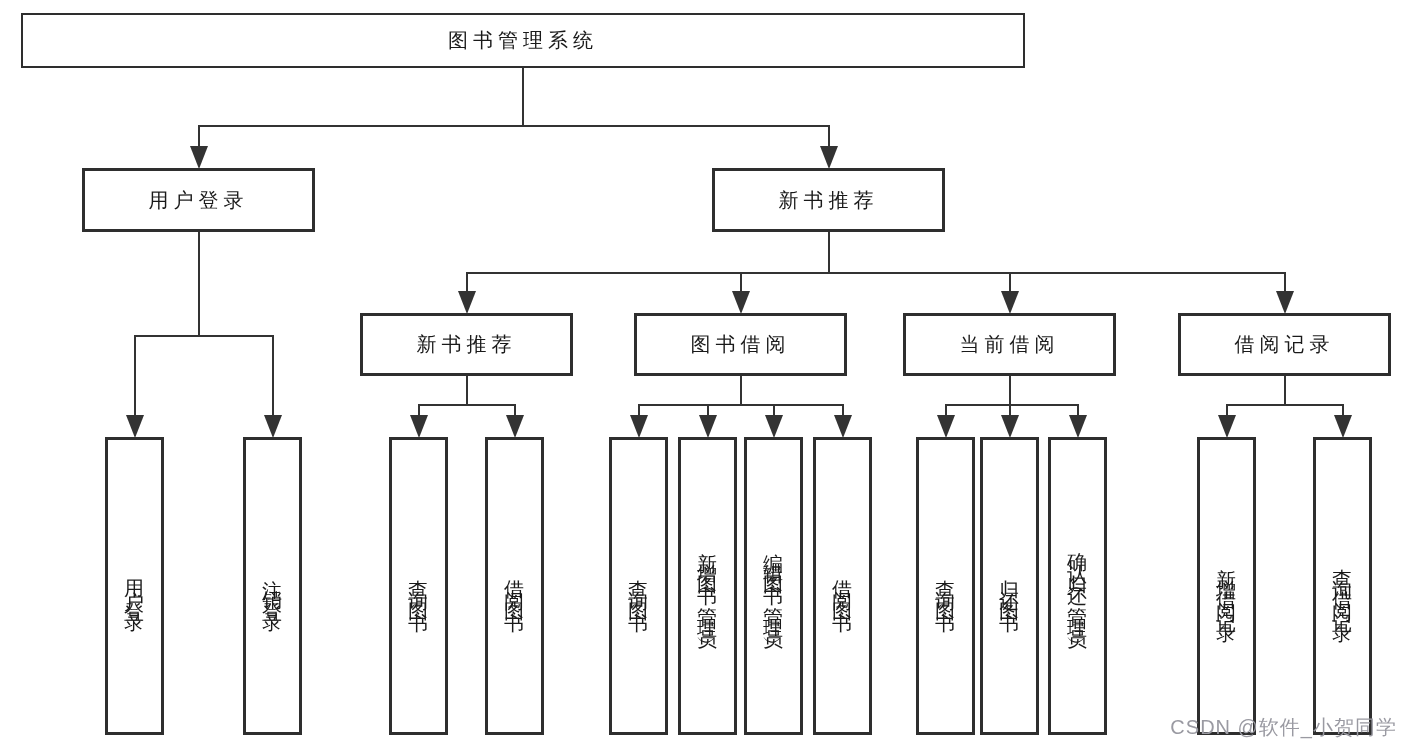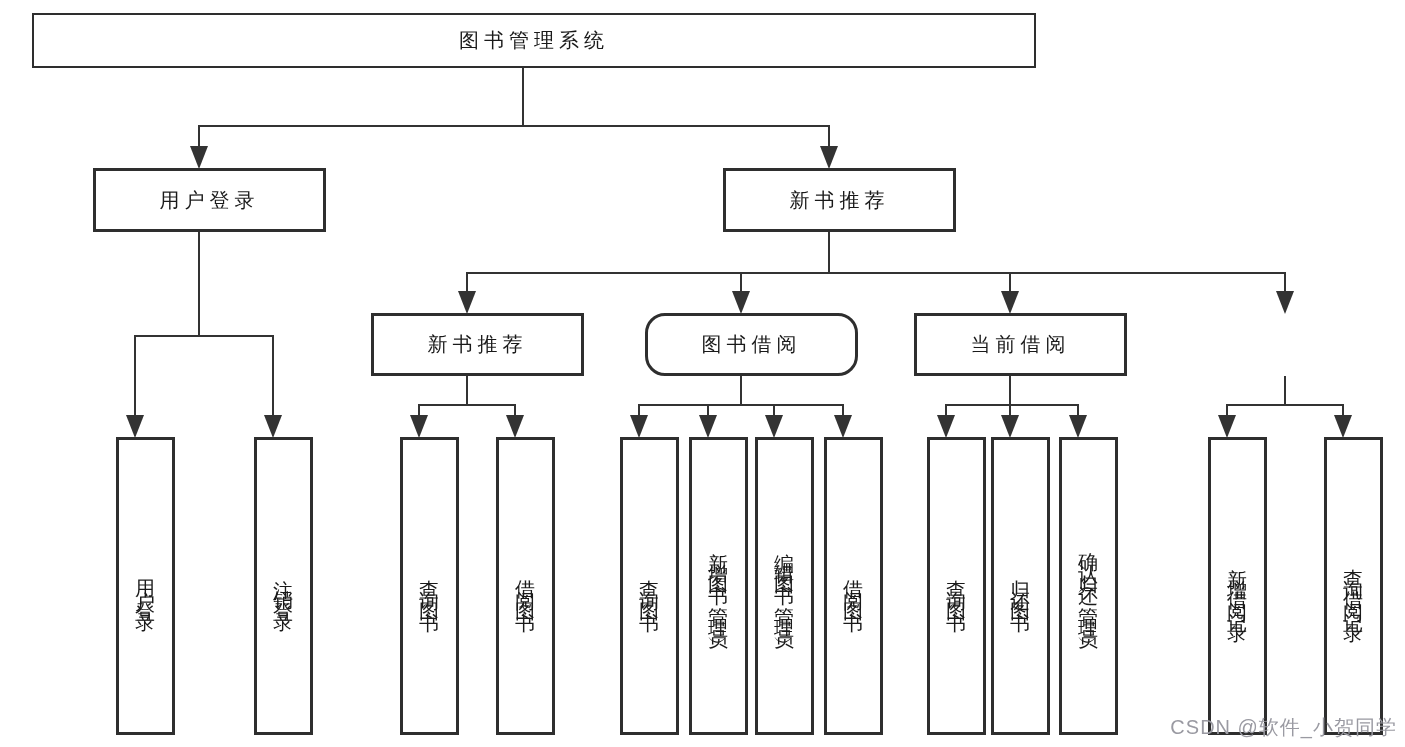--- a/index.html
+++ b/index.html
@@ -22,21 +22,20 @@
     position:absolute;
     box-sizing:border-box;
     border:3px solid var(--box-border);
     background:#ffffff;
     display:flex;align-items:center;justify-content:center;
     color:var(--text);
     font-size:20px;
     letter-spacing:5px;
     z-index:2;
     text-align:center;
-    margin-left:11px;
   }
   .node.root{border-width:2px;}
   .node.vertical{letter-spacing:0;}
   .node.vertical span{
     writing-mode:vertical-rl;
     text-orientation:mixed;
     letter-spacing:11px;
     line-height:1;
     white-space:nowrap;
   }
@@ -103,21 +102,21 @@
     <div class="node vertical" style="left: 389px; top: 437px; width: 59px; height: 298px;">
       <span>查询图书</span>
     </div>
     <div class="cline" style="left: 513.5px; top: 405px; width: 2px; height: 12px;"></div>
     <div class="arrow" style="left: 505.5px; top: 415px;"></div>
     <div class="node vertical" style="left: 485px; top: 437px; width: 59px; height: 298px;">
       <span>借阅图书</span>
     </div>
     <div class="cline" style="left: 739.5px; top: 273px; width: 2px; height: 20px;"></div>
     <div class="arrow" style="left: 731.5px; top: 291px;"></div>
-    <div class="node" style="left: 634px; top: 313px; width: 213px; height: 63px; border-radius: 20px;">
+    <div class="node" style="left: 634px; top: 313px; width: 213px; height: 63px;">
       <span>图书借阅</span>
     </div>
     <div class="cline" style="left: 739.5px; top: 376px; width: 2px; height: 29px;"></div>
     <div class="cline" style="left: 637.5px; top: 404px; width: 206px; height: 2px;"></div>
     <div class="cline" style="left: 637.5px; top: 405px; width: 2px; height: 12px;"></div>
     <div class="arrow" style="left: 629.5px; top: 415px;"></div>
     <div class="node vertical" style="left: 609px; top: 437px; width: 59px; height: 298px;">
       <span>查询图书</span>
     </div>
     <div class="cline" style="left: 706.5px; top: 405px; width: 2px; height: 12px;"></div>
@@ -152,20 +151,23 @@
     <div class="node vertical" style="left: 980px; top: 437px; width: 59px; height: 298px;">
       <span>归还图书</span>
     </div>
     <div class="cline" style="left: 1076.5px; top: 405px; width: 2px; height: 12px;"></div>
     <div class="arrow" style="left: 1068.5px; top: 415px;"></div>
     <div class="node vertical" style="left: 1048px; top: 437px; width: 59px; height: 298px;">
       <span>确认归还（管理员）</span>
     </div>
     <div class="cline" style="left: 1283.5px; top: 273px; width: 2px; height: 20px;"></div>
     <div class="arrow" style="left: 1275.5px; top: 291px;"></div>
+    <div class="node" style="left: 1178px; top: 313px; width: 213px; height: 63px;">
+      <span>借阅记录</span>
+    </div>
     <div class="cline" style="left: 1283.5px; top: 376px; width: 2px; height: 29px;"></div>
     <div class="cline" style="left: 1225.5px; top: 404px; width: 118px; height: 2px;"></div>
     <div class="cline" style="left: 1225.5px; top: 405px; width: 2px; height: 12px;"></div>
     <div class="arrow" style="left: 1217.5px; top: 415px;"></div>
     <div class="node vertical" style="left: 1197px; top: 437px; width: 59px; height: 298px;">
       <span>新增借阅记录</span>
     </div>
     <div class="cline" style="left: 1341.5px; top: 405px; width: 2px; height: 12px;"></div>
     <div class="arrow" style="left: 1333.5px; top: 415px;"></div>
     <div class="node vertical" style="left: 1313px; top: 437px; width: 59px; height: 298px;">

